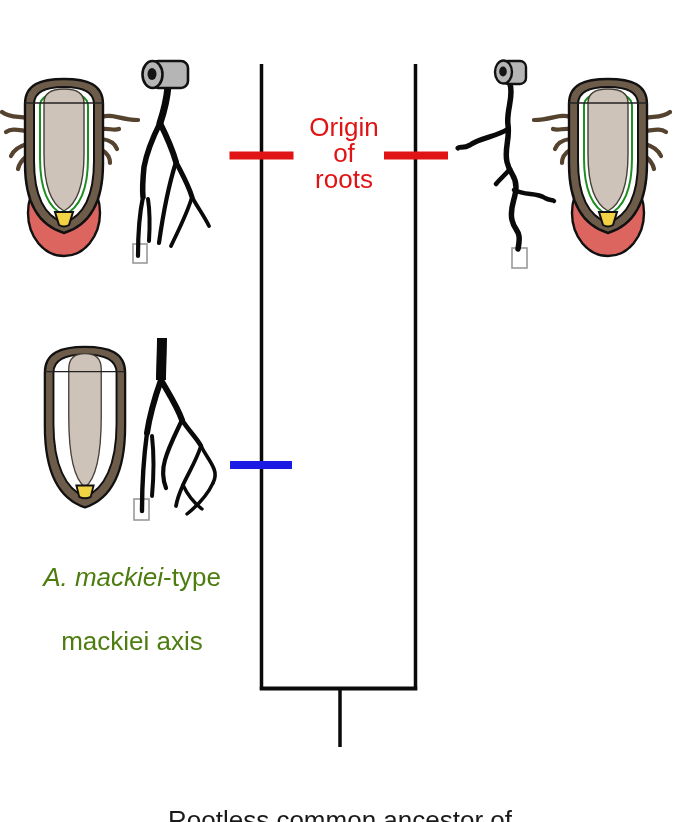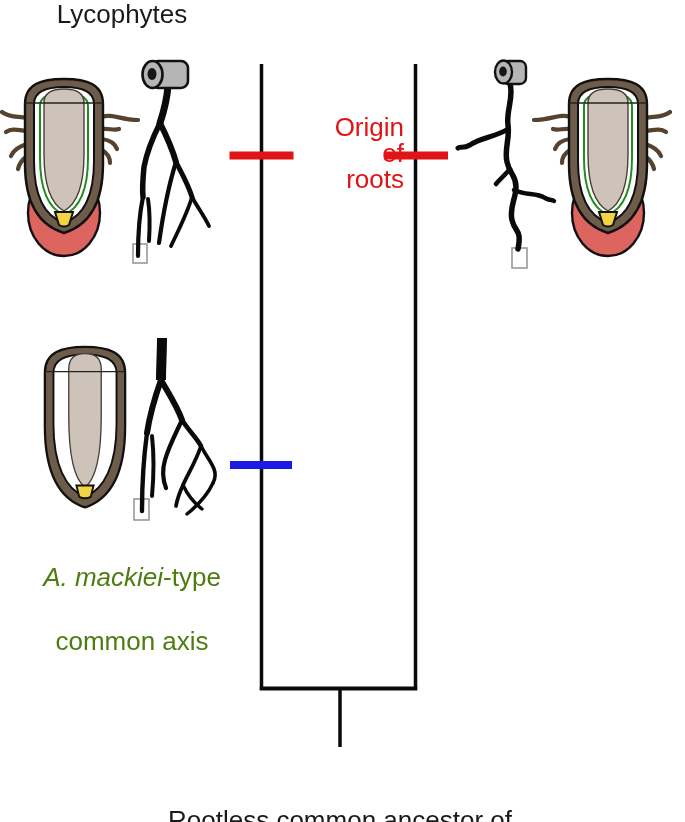--- a/index.html
+++ b/index.html
@@ -5,21 +5,21 @@
   html,body{margin:0;padding:0;background:#ffffff;}
   .canvas{
     position:relative;width:685px;height:822px;background:#ffffff;
     font-family:"Liberation Sans",sans-serif;overflow:hidden;
   }
   .abs{position:absolute;}
   .label{
     position:absolute;text-align:center;color:#1a1a1a;
     font-size:26px;line-height:28px;white-space:pre-line;
   }
-  .label-red{color:#e01414;line-height:26px;text-align:right;}
+  .label-red{color:#e01414;line-height:26px;}
   .label-blue{color:#4d7c0f;line-height:32px;}
   .label-ancestor{line-height:29px;}
   .it{font-style:italic;}
   svg{display:block;}
 </style>
 </head>
 <body>
 
 <div class="canvas">
 
@@ -126,28 +126,27 @@
       <path d="M 31,50 C 39,64 47,76 52,90" stroke-width="6"></path>
       <path d="M 52,90 C 45,105 39,116 35,130 C 32,140 33,150 36,158" stroke-width="4.2"></path>
       <path d="M 52,90 C 59,101 66,107 71,116" stroke-width="4.6"></path>
       <path d="M 71,116 C 66,131 59,142 53,155 C 49,164 47,170 46,176" stroke-width="3.8"></path>
       <path d="M 53,155 C 58,166 64,173 72,179" stroke-width="3.4"></path>
       <path d="M 71,116 C 76,126 81,131 84,139 C 86,144 85,149 83,153" stroke-width="3.6"></path>
       <path d="M 83,153 C 77,166 67,176 57,184" stroke-width="3.4"></path>
     </g>
   </svg>
 
-  <div class="label" style="left:22px;top:0;width:200px">Lycophytes</div>
 
 
   <div class="label label-red" style="left:284px;top:114px;width:120px">Origin
 of
 roots</div>
 
   <div class="label label-blue" style="left:22px;top:529px;width:220px">
     <div><span class="it">A. mackiei</span><span>-type</span></div>
-    <div>common axis</div>
+    <div>mackiei axis</div>
   </div>
 
   <div class="label label-ancestor" style="left:140px;top:806px;width:400px">Rootless common ancestor of
 vascular plants</div>
 
 </div>
 
 </body></html>

